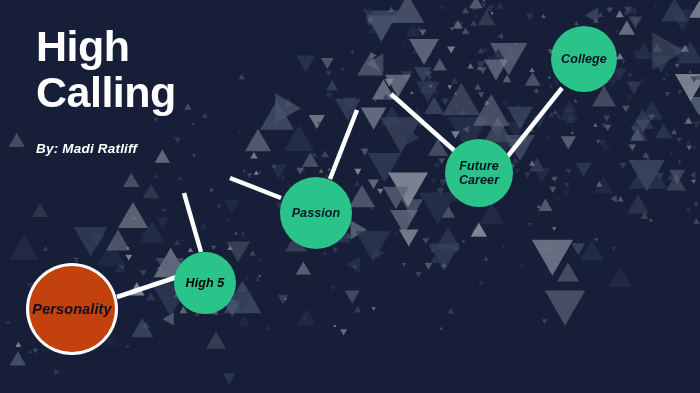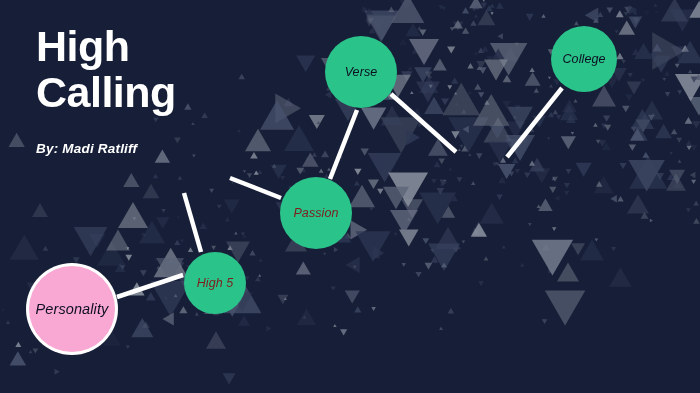--- a/index.html
+++ b/index.html
@@ -33,21 +33,21 @@
   .node {
     position:absolute;
     border-radius:50%;
     background:#2ac38a;
     display:flex;
     align-items:center;
     justify-content:center;
     text-align:center;
     color:#0d1021;
     font-style:italic;
-    font-weight:normal;
+    font-weight:bold;
     line-height:1.12;
     letter-spacing:0.1px;
     cursor:pointer;
   }
   .node.selected {
     box-shadow:0 0 0 3px #ffffff;
   }
   .node-label { display:block; white-space:pre-line; }
 
   #title-block {
@@ -592,31 +592,32 @@
   <svg id="edges" viewBox="0 0 700 393" preserveAspectRatio="none">
       <line x1="117" y1="297" x2="183" y2="275" stroke="#ffffff" stroke-width="4.5" stroke-linecap="butt"></line>
       <line x1="201" y1="252" x2="184" y2="193" stroke="#ffffff" stroke-width="4.5" stroke-linecap="butt"></line>
       <line x1="230" y1="178" x2="281" y2="198" stroke="#ffffff" stroke-width="4.5" stroke-linecap="butt"></line>
       <line x1="330" y1="179" x2="357" y2="110" stroke="#ffffff" stroke-width="4.5" stroke-linecap="butt"></line>
       <line x1="391" y1="94" x2="456" y2="152" stroke="#ffffff" stroke-width="4.5" stroke-linecap="butt"></line>
       <line x1="507" y1="157" x2="562" y2="88" stroke="#ffffff" stroke-width="4.5" stroke-linecap="butt"></line>
     </svg>
 
   <div id="nodes">
-      <div class="node selected" style="left: 29px; top: 266px; width: 86px; height: 86px; background: #f9a8d4; color: rgb(13, 16, 33); font-size: 14.5px;">
+      <div class="node selected" style="left: 29px; top: 266px; width: 86px; height: 86px; background: #c2410c; color: rgb(13, 16, 33); font-size: 14.5px;">
         <span class="node-label">Personality</span>
       </div>
-      <div class="node" style="left: 184px; top: 252px; width: 62px; height: 62px; background: rgb(42, 195, 138); color: #7f1d1d; font-size: 12.5px;">
+      <div class="node" style="left: 174px; top: 252px; width: 62px; height: 62px; background: rgb(42, 195, 138); color: #000000; font-size: 12.5px;">
         <span class="node-label">High 5</span>
       </div>
-      <div class="node" style="left: 280px; top: 177px; width: 72px; height: 72px; background: rgb(42, 195, 138); color: #7f1d1d; font-size: 12.5px;">
+      <div class="node" style="left: 280px; top: 177px; width: 72px; height: 72px; background: rgb(42, 195, 138); color: #0f172a; font-size: 12.5px;">
         <span class="node-label">Passion</span>
       </div>
-      <div class="node" style="left: 325px; top: 36px; width: 72px; height: 72px; background: rgb(42, 195, 138); color: rgb(13, 16, 33); font-size: 12.5px;">
-        <span class="node-label">Verse</span>
+      <div class="node" style="left: 445px; top: 139px; width: 68px; height: 68px; background: rgb(42, 195, 138); color: rgb(13, 16, 33); font-size: 12.5px;">
+        <span class="node-label">Future
+Career</span>
       </div>
       <div class="node" style="left: 551px; top: 26px; width: 66px; height: 66px; background: rgb(42, 195, 138); color: rgb(13, 16, 33); font-size: 12.5px;">
         <span class="node-label">College</span>
       </div>
     </div>
 
   <div id="title-block">
     <div id="title-text">High
 Calling</div>
     <div id="byline-text">By: Madi Ratliff</div>

